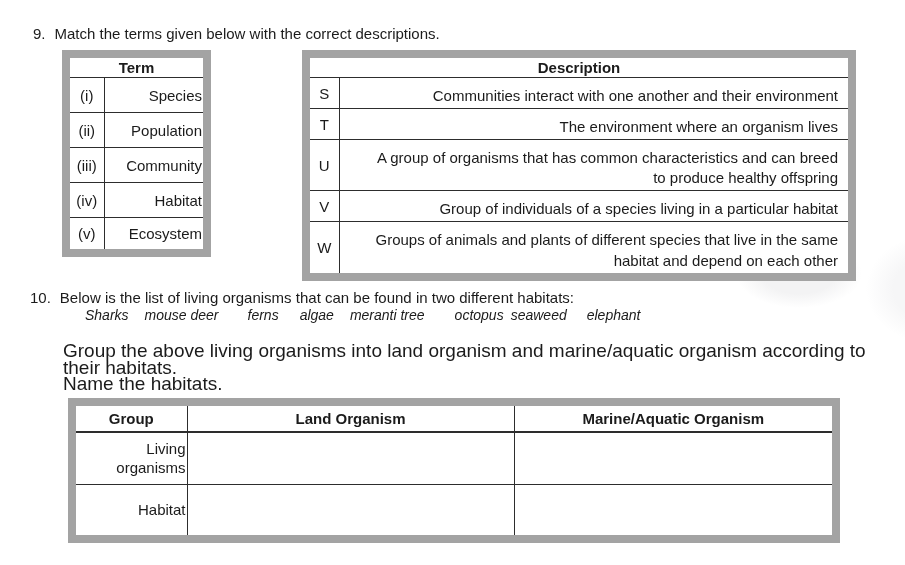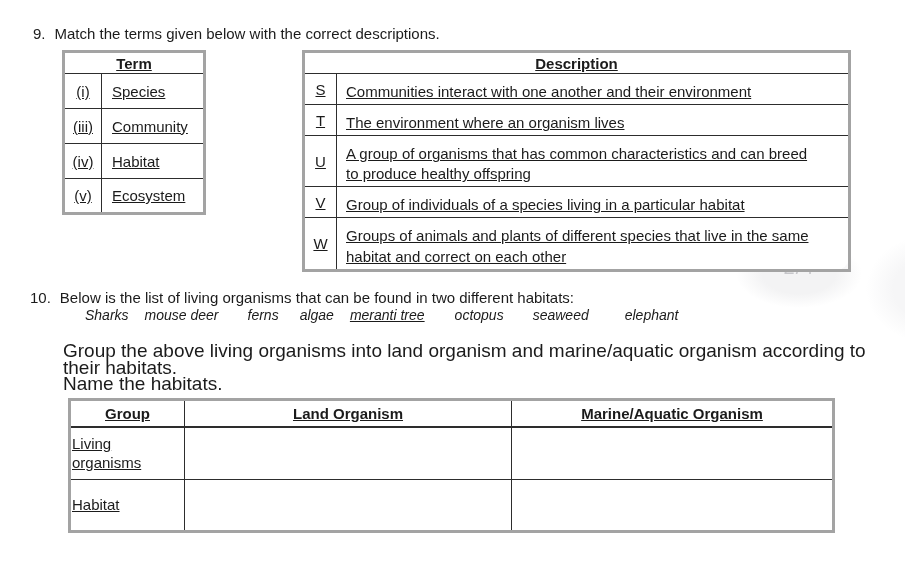--- a/index.html
+++ b/index.html
@@ -12,22 +12,22 @@
   .abs { position:absolute; }
   .z1 { z-index:1; }
 
   
   .qline { display:flex; font-size:15px; line-height:17px; }
   .qline .qnum { flex:0 0 auto; }
   .qline .qtext { margin-left:9px; }
 
   
   table { border-collapse:collapse; background:#ffffff; table-layout:fixed; }
-  .tbl { border:3px solid #a3a3a3;text-decoration:underline; }
-  .tbl th, .tbl td { border:1px solid #2d2d2d; font-size:15px; overflow:hidden; }
+  .tbl { border:8px solid #a3a3a3; }
+  .tbl th, .tbl td { border:1px solid #2d2d2d; font-size:15px; overflow:hidden;text-align:right; }
   .tbl th { font-weight:bold; text-align:center; }
 
   .term-table tr.hdr { height:22px; }
   .term-table tr.row { height:35px; }
   .term-table td.num { text-align:center; }
   .term-table td.term { padding-left:10px; }
 
   .desc-table tr.hdr { height:22px; }
   .desc-table tr.r1 { height:31px; }
   .desc-table tr.r2 { height:31px; }
@@ -40,24 +40,24 @@
   .group-table th { height:23px; border-bottom-width:2px; }
   .group-table tr.gr1 td { height:49px; }
   .group-table tr.gr2 td { height:48px; }
   .group-table td.gname { white-space:pre-line; line-height:1.25; }
 
   
   .org-list { display:flex; font-style:italic; font-size:14px; line-height:16px; }
   .org-list span:nth-child(2){ margin-left:16px; }
   .org-list span:nth-child(3){ margin-left:29px; }
   .org-list span:nth-child(4){ margin-left:21px; }
-  .org-list span:nth-child(5){ margin-left:16px;text-decoration:underline; }
+  .org-list span:nth-child(5){ margin-left:16px; }
   .org-list span:nth-child(6){ margin-left:30px; }
-  .org-list span:nth-child(7){ margin-left:29px; }
-  .org-list span:nth-child(8){ margin-left:36px; }
+  .org-list span:nth-child(7){ margin-left:7px; }
+  .org-list span:nth-child(8){ margin-left:20px; }
 
   .instr { font-size:19px; line-height:16.5px; }
 
   
   .bubble {
     left:736px; top:240px; width:126px; height:68px; z-index:0;
     border-radius:50%;
     background:radial-gradient(closest-side, #f3f3f4 58%, rgba(243,243,244,0) 100%);
     display:flex; align-items:center; justify-content:center;
     padding-bottom:14px; box-sizing:border-box;
@@ -91,20 +91,24 @@
       </colgroup>
     <tbody>
         <tr class="hdr">
       <th colspan="2">Term</th>
     </tr>
     <tr class="row">
       <td class="num">(i)</td>
       <td class="term">Species</td>
     </tr>
     <tr class="row">
+      <td class="num">(ii)</td>
+      <td class="term">Population</td>
+    </tr>
+    <tr class="row">
       <td class="num">(iii)</td>
       <td class="term">Community</td>
     </tr>
     <tr class="row">
       <td class="num">(iv)</td>
       <td class="term">Habitat</td>
     </tr>
     <tr class="row">
       <td class="num">(v)</td>
       <td class="term">Ecosystem</td>
@@ -134,21 +138,21 @@
       <td class="desc">A group of organisms that has common characteristics and can breed
 to produce healthy offspring</td>
     </tr>
     <tr class="r4">
       <td class="letter">V</td>
       <td class="desc">Group of individuals of a species living in a particular habitat</td>
     </tr>
     <tr class="r5">
       <td class="letter">W</td>
       <td class="desc">Groups of animals and plants of different species that live in the same
-habitat and correct on each other</td>
+habitat and depend on each other</td>
     </tr>
   </tbody>
     </table>
 
   <div class="abs z1 qline" style="left:30px; top:289px;">
     <span class="qnum">10.</span>
     <span class="qtext">Below is the list of living organisms that can be found in two different habitats:</span>
   </div>
 
   <div class="abs z1 org-list" style="left:85px; top:307px;">

